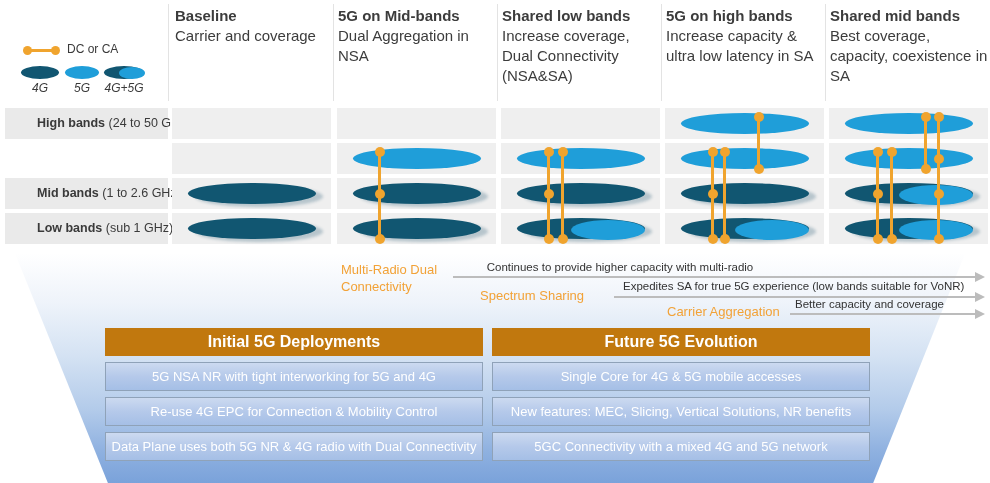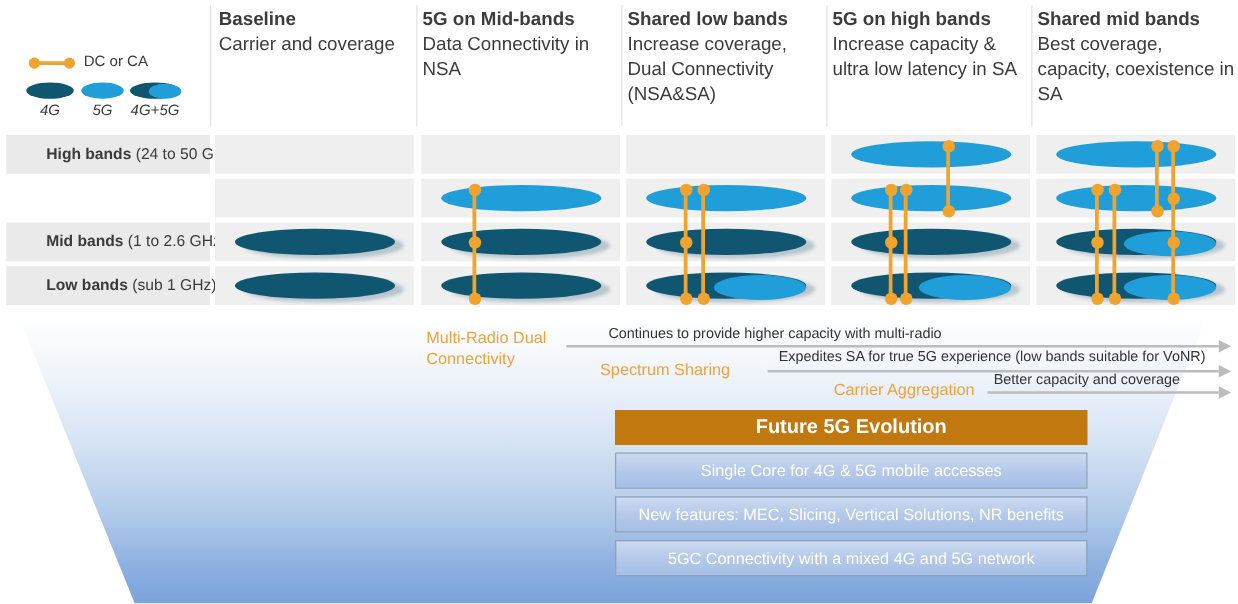--- a/index.html
+++ b/index.html
@@ -78,21 +78,21 @@
     <div class="lg-label" style="left:65px;width:34px">5G</div>
     <div class="lg-label" style="left:101px;width:46px">4G+5G</div>
   </div>
 
   <div class="col-head" style="left:175px">
     <div class="t">Baseline</div>
     <div class="s">Carrier and coverage</div>
   </div>
   <div class="col-head" style="left:338px">
     <div class="t">5G on Mid-bands</div>
-    <div class="s">Data Connectivity in NSA</div>
+    <div class="s">Dual Aggregation in NSA</div>
   </div>
   <div class="col-head" style="left:502px">
     <div class="t">Shared low bands</div>
     <div class="s">Increase coverage, Dual Connectivity (NSA&amp;SA)</div>
   </div>
   <div class="col-head" style="left:666px">
     <div class="t">5G on high bands</div>
     <div class="s">Increase capacity &amp; ultra low latency in SA</div>
   </div>
   <div class="col-head" style="left:830px">
@@ -199,20 +199,26 @@
   <div class="ann-label" style="left:480px;top:287px">Spectrum Sharing</div>
   <div class="ann-text" style="left:623px;top:280px">Expedites SA for true 5G experience (low bands suitable for VoNR)</div>
   <div class="a-line" style="left:614px;top:296px;width:361px"></div>
   <div class="a-head" style="left:975px;top:292px"></div>
 
   <div class="ann-label" style="left:667px;top:303px">Carrier Aggregation</div>
   <div class="ann-text" style="left:795px;top:298px">Better capacity and coverage</div>
   <div class="a-line" style="left:790px;top:313px;width:185px"></div>
   <div class="a-head" style="left:975px;top:309px"></div>
 
+  <div class="f-col left">
+    <div class="f-head">Initial 5G Deployments</div>
+    <div class="f-row">5G NSA NR with tight interworking for 5G and 4G</div>
+    <div class="f-row">Re-use 4G EPC for Connection &amp; Mobility Control</div>
+    <div class="f-row">Data Plane uses both 5G NR &amp; 4G radio with Dual Connectivity</div>
+  </div>
   <div class="f-col right">
     <div class="f-head">Future 5G Evolution</div>
     <div class="f-row">Single Core for 4G &amp; 5G mobile accesses</div>
     <div class="f-row">New features: MEC, Slicing, Vertical Solutions, NR benefits</div>
     <div class="f-row">5GC Connectivity with a mixed 4G and 5G network</div>
   </div>
 
 </div>
 
 </body></html>

